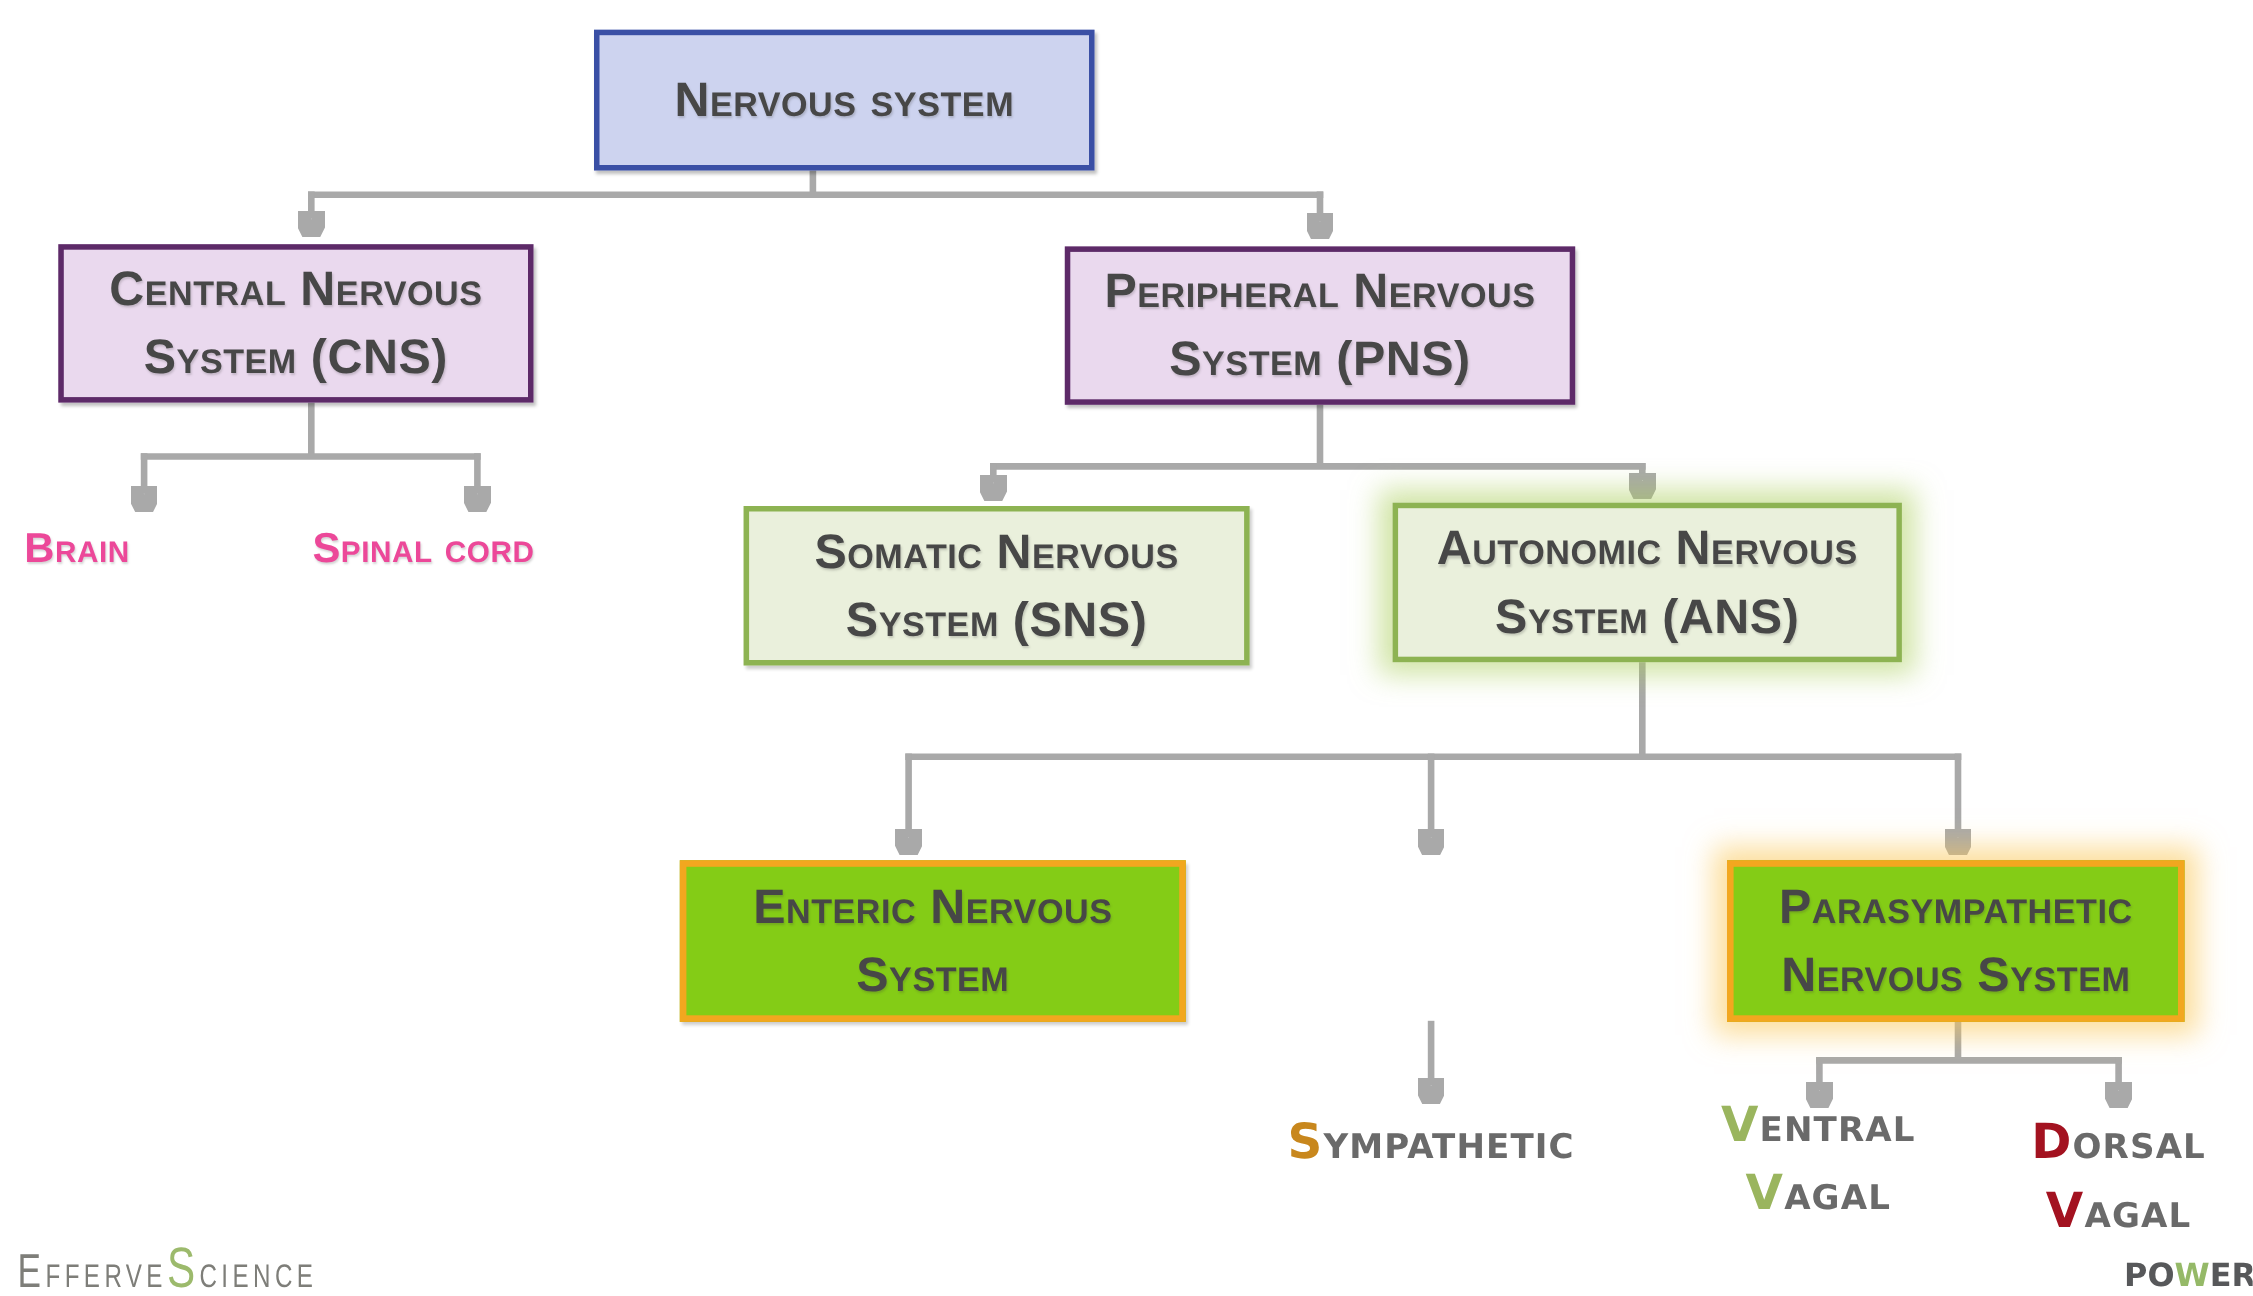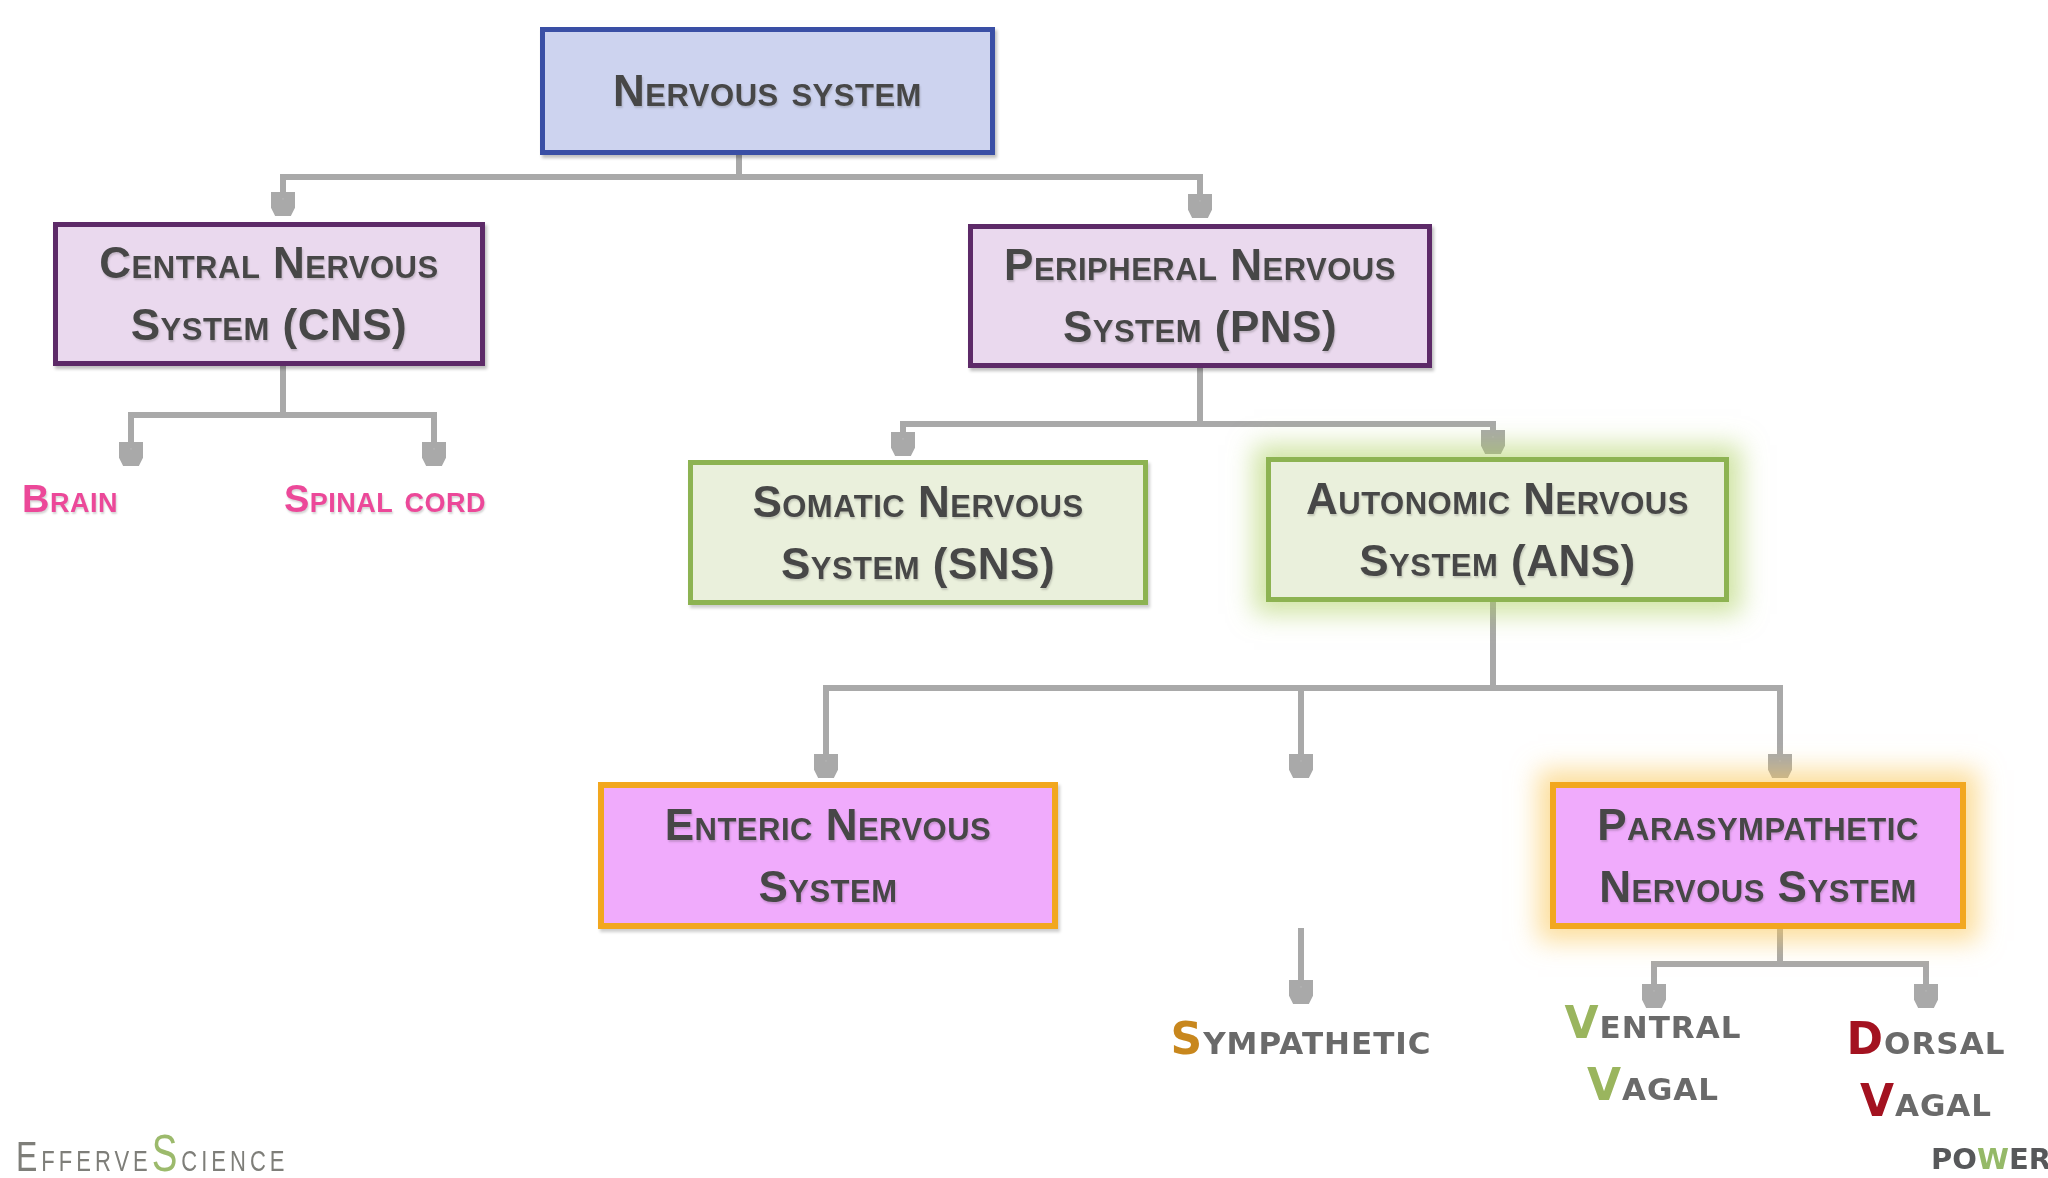--- a/index.html
+++ b/index.html
@@ -34,28 +34,29 @@
   .node-purple{
     background:#ead9ee;border:5px solid #5d2a68;
     box-shadow:2px 3px 3px rgba(0,0,0,0.25);
   }
   .node-cns{left:53px;top:222px;width:432px;height:144px;}
   .node-pns{left:968px;top:224px;width:464px;height:144px;}
   .node-green{
     background:#eaf0dc;border:5px solid #8db352;
     box-shadow:2px 3px 3px rgba(0,0,0,0.2);
   }
-  .node-somatic{left:676px;top:460px;width:460px;height:145px;margin-left:12px;}
+  .node-somatic{left:676px;top:460px;width:460px;height:145px;}
   .node-autonomic{
     left:1266px;top:457px;width:463px;height:145px;
     box-shadow:0 0 24px 12px rgba(170,205,90,0.55);
   }
   .node-orange{
-    background:#f0abfc;border:6px solid #f2a71f;
+    background:#84cc16;border:6px solid #f2a71f;
     box-shadow:2px 3px 3px rgba(0,0,0,0.2);
+    margin-left:20px;
   }
   .node-enteric{left:598px;top:782px;width:460px;height:147px;}
   .node-symp{
     left:1074px;top:782px;width:458px;height:147px;
     box-shadow:0 0 24px 12px rgba(250,200,90,0.6);
   }
   .node-parasymp{
     left:1550px;top:782px;width:416px;height:147px;
     box-shadow:0 0 24px 12px rgba(250,200,90,0.6);
   }

